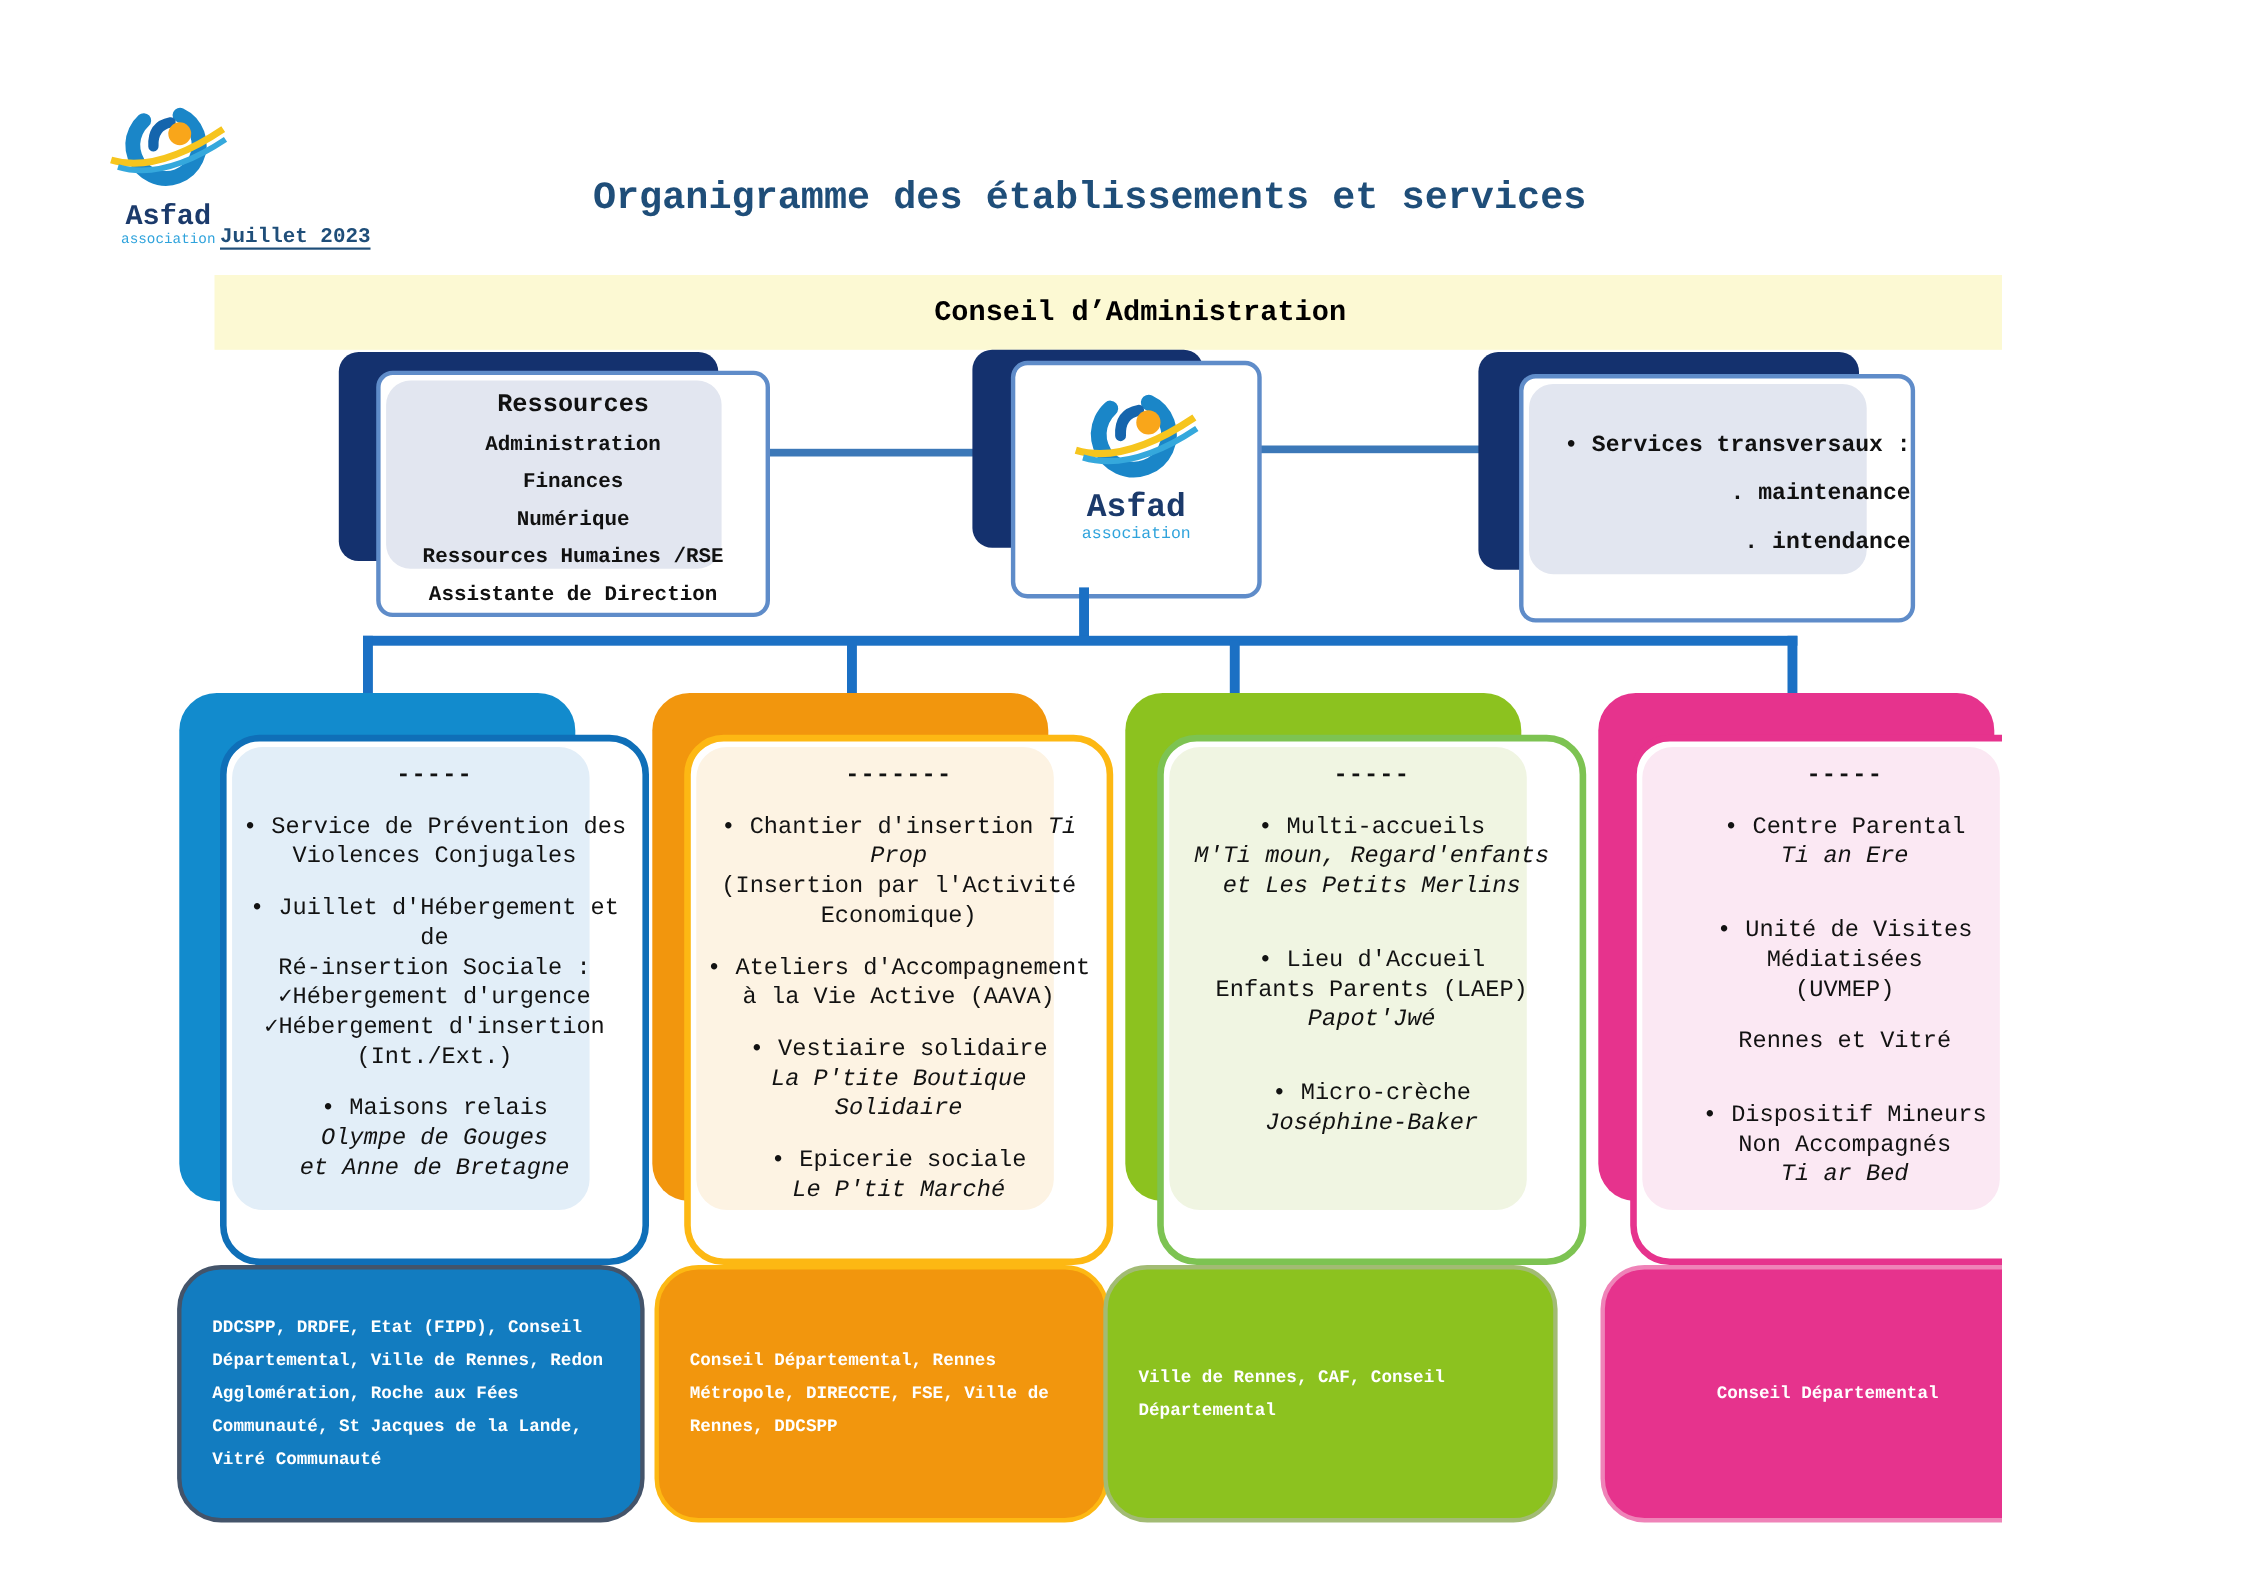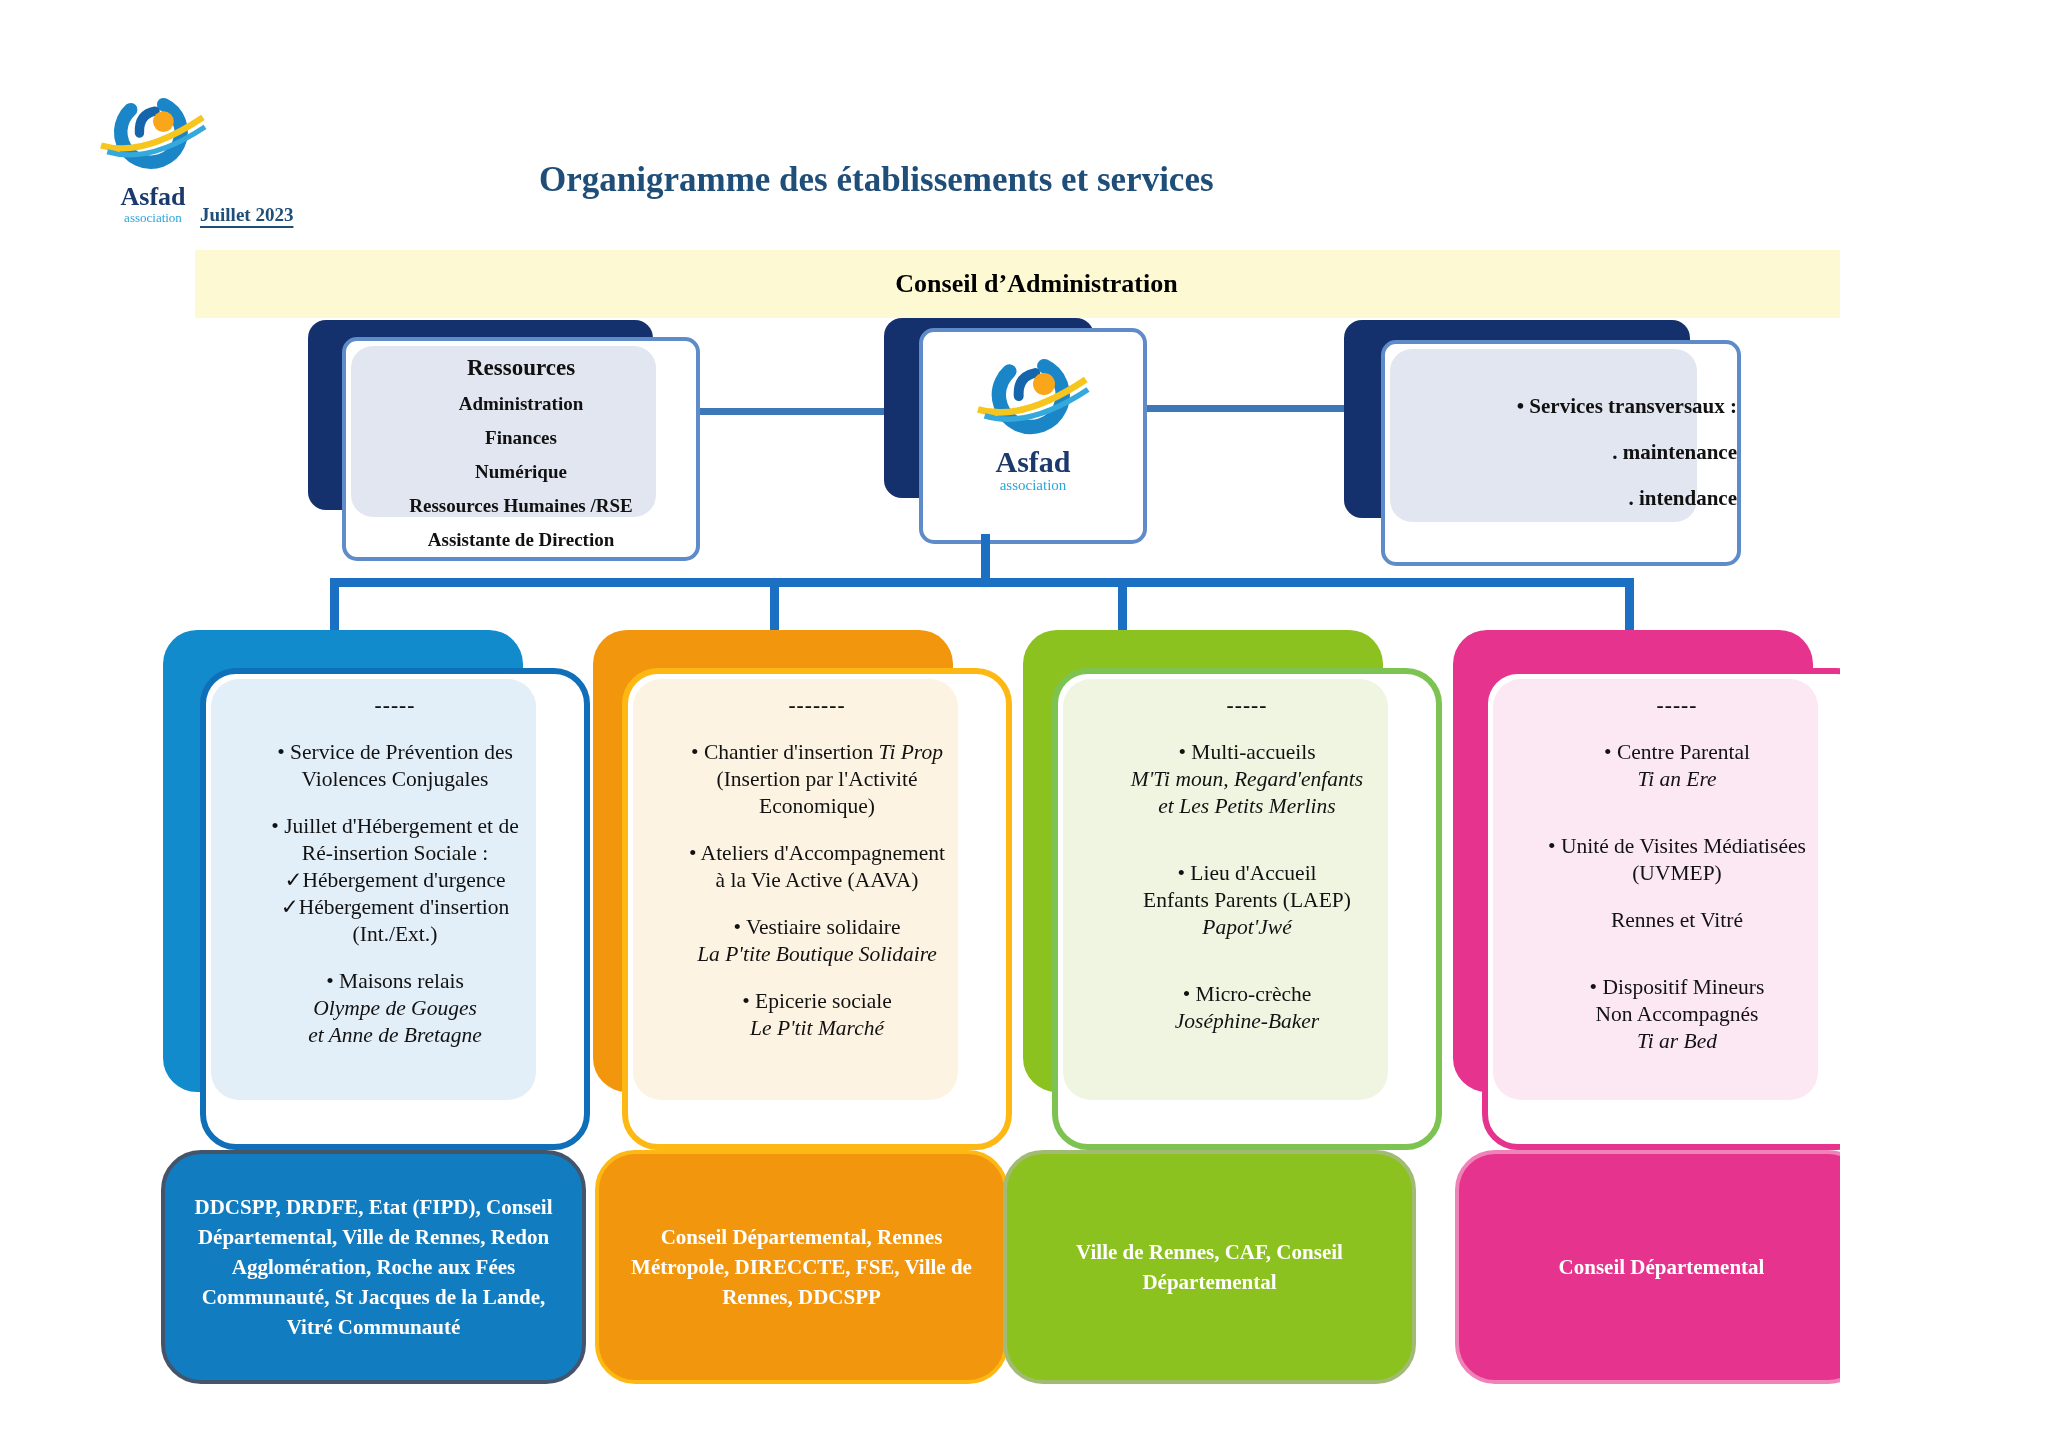--- a/index.html
+++ b/index.html
@@ -1,17 +1,17 @@
 <!DOCTYPE html>
 <html style="--title-color: #1f4e79; --banner-bg: #fcf9d3; --navy: #14316e; --box-border: #5f8cc9; --lavender: #e2e6f0; --connector: #3c78b8; --tree: #1b70c4;"><head>
 <meta charset="utf-8">
 <style>
   html,body{margin:0;padding:0;background:#fff;}
   .page{position:relative;width:1820px;height:1448px;background:#ffffff;overflow:hidden;
-        font-family:Liberation Serif, serif;color:#111;padding-left:20px;}
+        font-family:Liberation Mono, monospace;color:#111;}
 
   
   .logo-block{position:absolute;left:78px;top:80px;width:150px;text-align:center;}
   .logo-svg{display:block;margin:0 auto;}
   .logo-name{font-weight:bold;color:#1b3a6b;font-size:26px;line-height:26px;}
   .logo-sub{color:#2fa3dc;font-size:13px;line-height:15px;}
   .date{position:absolute;left:200px;top:204px;font-size:19px;font-weight:bold;color:var(--title-color);
         text-decoration:underline;text-decoration-thickness:2px;text-underline-offset:5px;}
   .title{position:absolute;left:539px;top:160px;font-size:35px;font-weight:bold;color:var(--title-color);}
 
@@ -41,21 +41,21 @@
   .card-fill{position:absolute;left:5px;top:5px;right:48px;bottom:44px;background:var(--fill);border-radius:28px;}
   .card-lines{position:absolute;inset:0;padding:18px 12px 0 12px;text-align:center;}
   .line{font-size:21.5px;line-height:27px;color:#121212;}
   .line.title{font-size:27px;line-height:34px;font-weight:bold;}
   .line.dash{font-weight:bold;line-height:27px;letter-spacing:1px;}
   .line.gap{height:20px;}
   .italic{font-style:italic;}
 
   .funder{position:absolute;top:1150px;height:226px;border-radius:40px;background:var(--fbg);border:4px solid var(--fborder);
           display:flex;align-items:center;justify-content:center;}
-  .funder-text{padding:0 28px;text-align:center;color:#fff;font-weight:bold;font-size:21px;line-height:30px;}
+  .funder-text{padding:0 28px;text-align:left;color:#fff;font-weight:bold;font-size:16px;line-height:30px;}
 </style>
 </head>
 <body>
 
 <div class="page">
 
   <div class="logo-block">
     <svg class="logo-svg" width="108" height="104" viewBox="0 0 100 100">
       <circle cx="48" cy="50" r="29" fill="none" stroke="#1a86c8" stroke-width="13" stroke-dasharray="148 40" stroke-linecap="round" transform="rotate(-65 48 50)"></circle>
       <path d="M52 30 q-16 3 -15 21" stroke="#1565ad" stroke-width="9" fill="none" stroke-linecap="round"></path>

